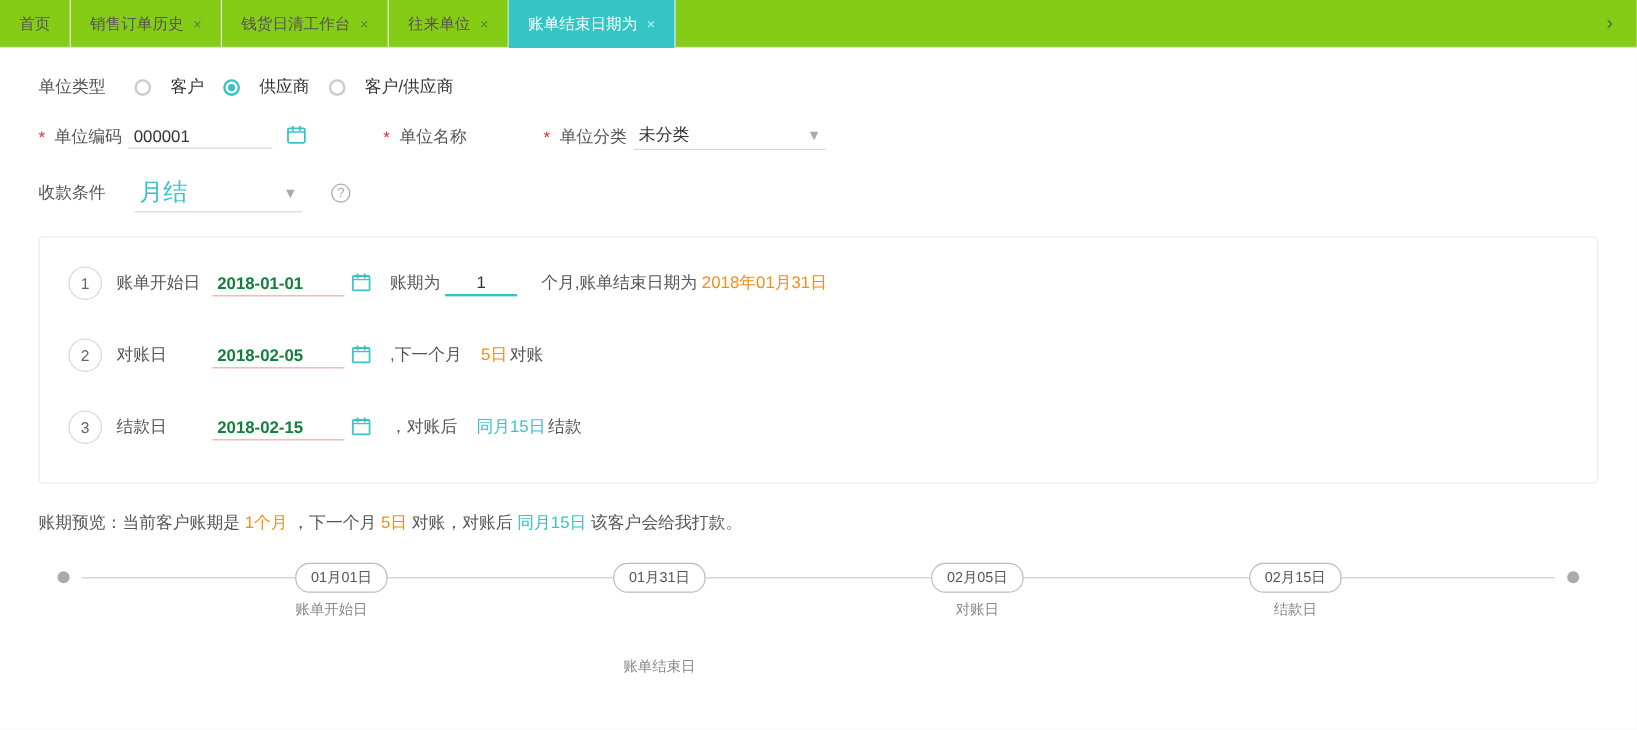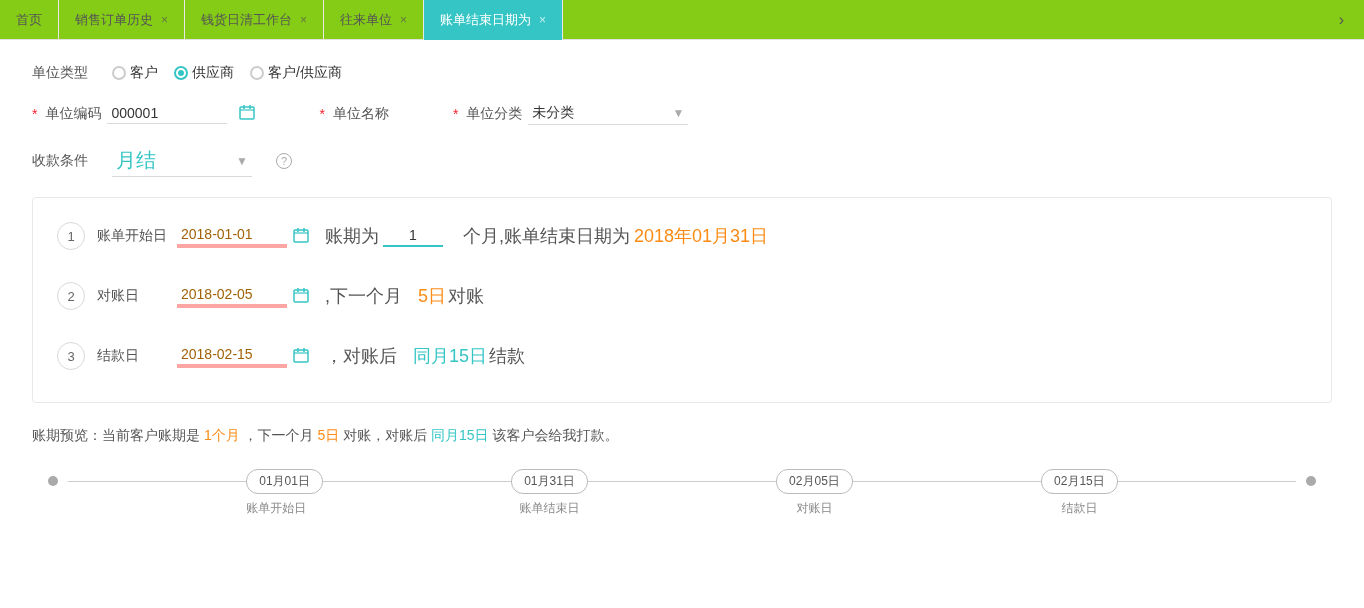--- a/index.html
+++ b/index.html
@@ -76,21 +76,21 @@
 
     
     .radio-group {
       display: flex;
       align-items: center;
       gap: 16px;
     }
     .radio-item {
       display: flex;
       align-items: center;
-      gap: 4px;
+      gap: 16px;
       cursor: pointer;
     }
     .radio-circle {
       width: 14px;
       height: 14px;
       border-radius: 50%;
       border: 2px solid #ccc;
       display: inline-flex;
       align-items: center;
       justify-content: center;
@@ -188,37 +188,38 @@
       flex-shrink: 0;
       margin-right: 12px;
     }
     .step-label {
       width: 80px;
       color: #555;
       flex-shrink: 0;
     }
     .step-date-input {
       border: none;
-      border-bottom: 4px solid #fca5a5;
+      border-bottom: 1px solid #fca5a5;
       outline: none;
       padding: 2px 4px;
       font-size: 14px;
-      color: #a16207;
+      color: #15803d;
       background: transparent;
       width: 110px;
+      font-weight: bold;
     }
     .calendar-icon {
       color: #36c5c5;
       margin-left: 6px;
       cursor: pointer;
     }
     .step-desc {
       margin-left: 16px;
       color: #555;
-      font-size: 18px;
+      font-size: 14px;
     }
     .orange-text { color: #fa8c16; }
     .teal-text { color: #36c5c5; }
     .period-input {
       border: none;
       border-bottom: 2px solid #36c5c5;
       outline: none;
       width: 60px;
       font-size: 14px;
       padding: 2px 4px;
@@ -390,21 +391,21 @@
 
         <div style="display:flex;flex-direction:column;align-items:center;padding-top:7px;">
           <div style="width:10px;height:10px;border-radius:50%;background:#aaa;"></div>
         </div>
 
         <div style="display:flex;flex-direction:column;">
           <span style="border:1px solid #bbb;border-radius:12px;padding:3px 12px;font-size:12px;color:#555;background:#fff;white-space:nowrap;">01月01日</span>
           <span style="font-size:12px;color:#888;margin-top:6px;">账单开始日</span>
         </div>
 
-        <div style="display:flex;flex-direction:column;align-items:center;">
+        <div style="display:flex;flex-direction:column;align-items:center;gap:47px;">
           <span style="border:1px solid #bbb;border-radius:12px;padding:3px 12px;font-size:12px;color:#555;background:#fff;white-space:nowrap;">01月31日</span>
           <span style="font-size:12px;color:#888;margin-top:6px;">账单结束日</span>
         </div>
 
         <div style="display:flex;flex-direction:column;align-items:center;">
           <span style="border:1px solid #bbb;border-radius:12px;padding:3px 12px;font-size:12px;color:#555;background:#fff;white-space:nowrap;text-align:center;">02月05日</span>
           <span style="font-size:12px;color:#888;margin-top:6px;">对账日</span>
         </div>
 
         <div style="display:flex;flex-direction:column;align-items:center;">

